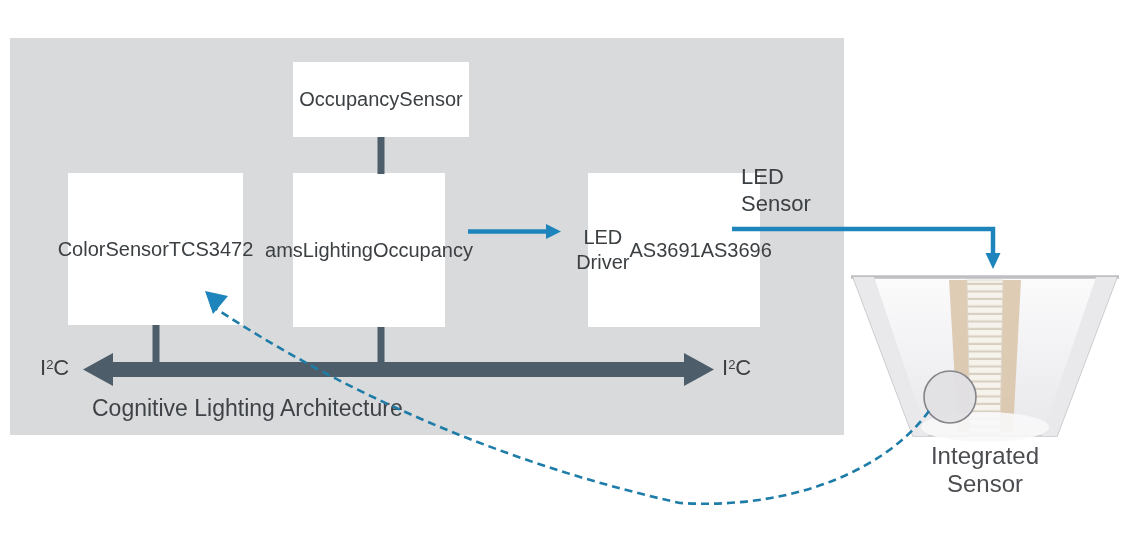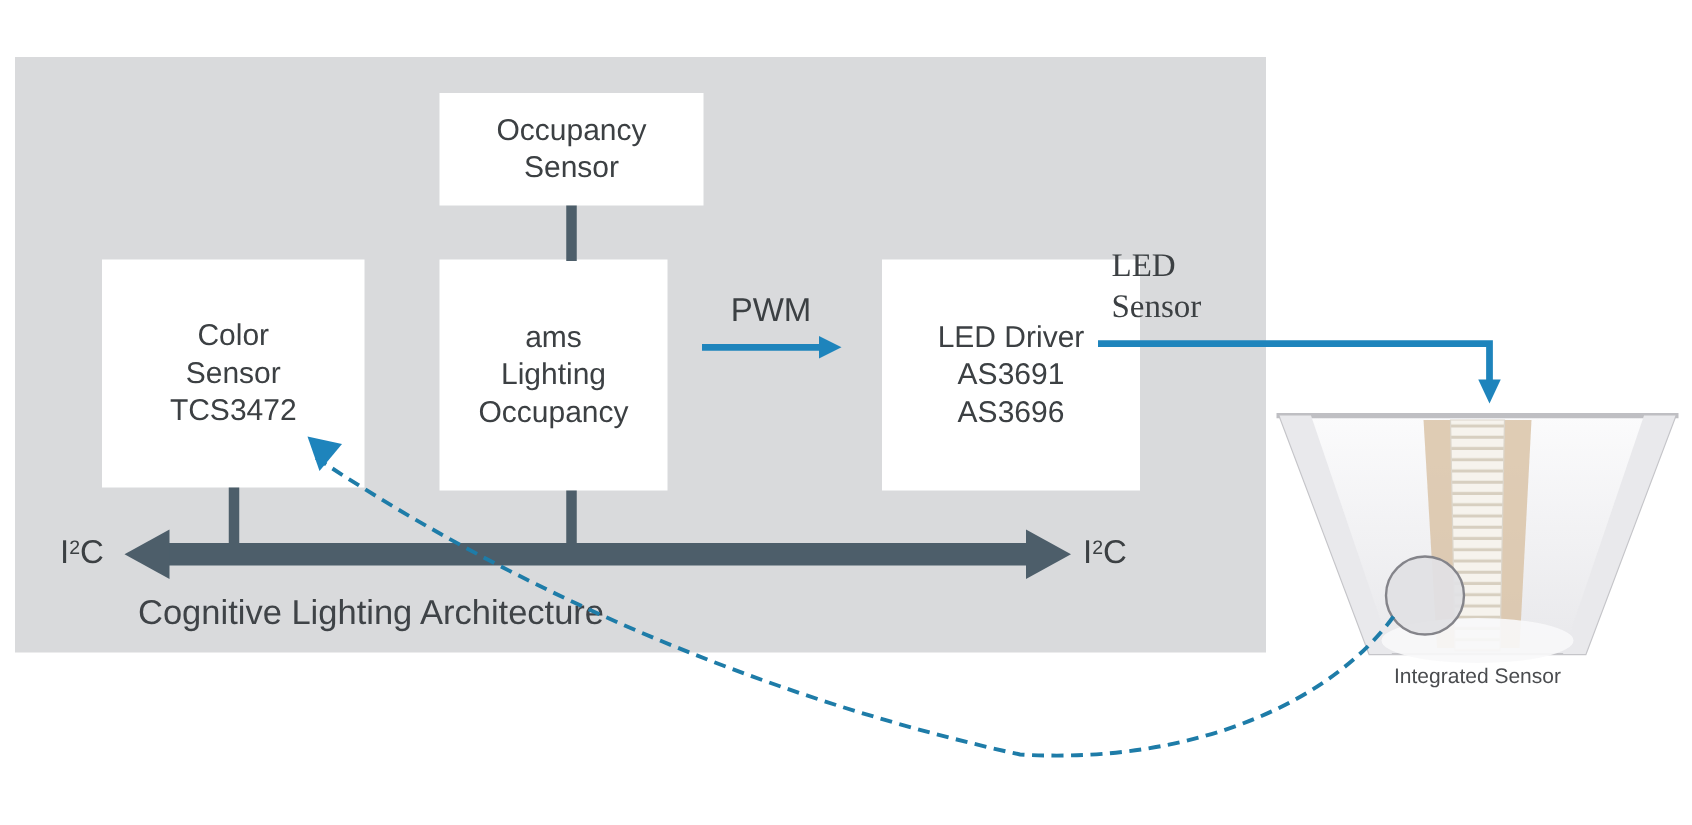--- a/index.html
+++ b/index.html
@@ -2,37 +2,37 @@
 <html><head>
 <meta charset="utf-8">
 <style>
   html,body{margin:0;padding:0;background:#ffffff;}
   .stage{
     position:relative;width:1128px;height:550px;background:#ffffff;overflow:hidden;
     font-family:"Liberation Sans","DejaVu Sans",sans-serif;color:#3c4043;
   }
   .panel{position:absolute;left:10px;top:38px;width:834px;height:397px;background:#d9dadc;}
   .box{
-    position:absolute;background:#ffffff;display:flex;flex-direction:column;
+    position:absolute;background:#ffffff;display:flex;
     align-items:center;justify-content:center;text-align:center;
     font-size:20px;line-height:25px;color:#3c4043;z-index:2;
   }
   .box-occupancy{left:293px;top:62px;width:176px;height:75px;}
   .box-color{left:68px;top:173px;width:175px;height:152px;}
   .box-controller{left:293px;top:173px;width:152px;height:154px;}
   .box-led{left:588px;top:173px;width:172px;height:154px;}
   .lbl{position:absolute;z-index:3;color:#3c4043;}
   .lbl-pwm{left:466px;top:194px;width:96px;text-align:center;font-size:22px;}
-  .lbl-leddrive{left:741px;top:163px;font-size:22px;line-height:27px;font-family:Liberation Serif, serif;}
+  .lbl-leddrive{left:741px;top:163px;font-size:22px;line-height:27px;}
   .lbl-i2c{font-size:22px;top:355px;}
   .lbl-i2c sup{font-size:13px;vertical-align:6px;}
   .lbl-i2c-left{left:40px;}
   .lbl-i2c-right{left:722px;}
   .lbl-caption{left:92px;top:395px;font-size:23px;color:#3f4347;}
-  .lbl-intsensor{left:898px;top:442px;width:174px;text-align:center;font-size:14px;color:#4a4c4f;}
+  .lbl-intsensor{left:898px;top:442px;width:174px;text-align:center;font-size:24px;color:#4a4c4f;}
   svg.overlay{position:absolute;left:0;top:0;z-index:4;pointer-events:none;}
 </style>
 </head>
 <body>
 
 <div class="stage">
 
   <div class="panel"></div>
 
   <div class="box box-occupancy">
@@ -51,21 +51,20 @@
     <span>Lighting</span>
     <span>Occupancy</span>
   </div>
 
   <div class="box box-led">
     <span>LED Driver</span>
     <span>AS3691</span>
     <span>AS3696</span>
   </div>
 
-  <div class="lbl lbl-pwm">PWM</div>
 
   <div class="lbl lbl-leddrive">
     <div>LED</div>
     <div>Sensor</div>
   </div>
 
   <div class="lbl lbl-i2c lbl-i2c-left"><span>I</span><sup>2</sup><span>C</span></div>
 
   <div class="lbl lbl-i2c lbl-i2c-right"><span>I</span><sup>2</sup><span>C</span></div>
 

